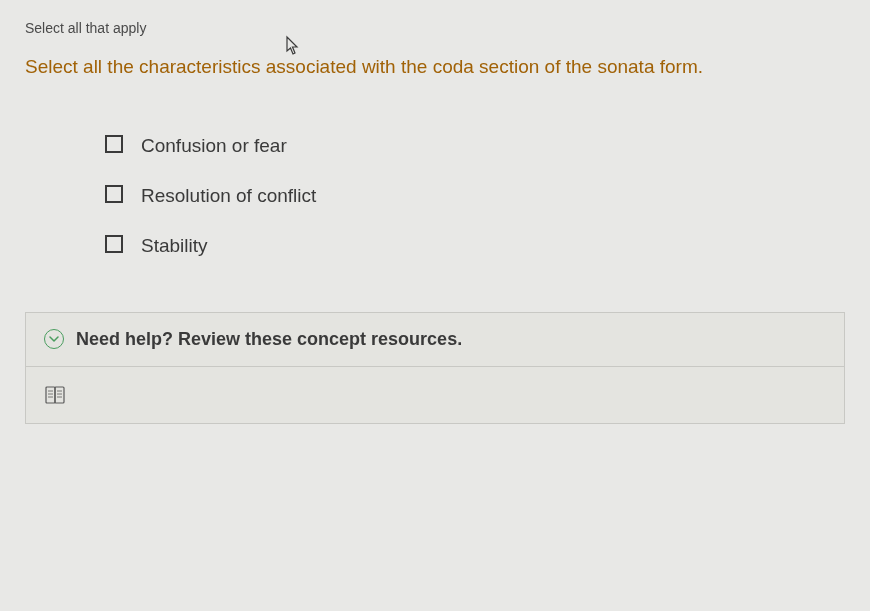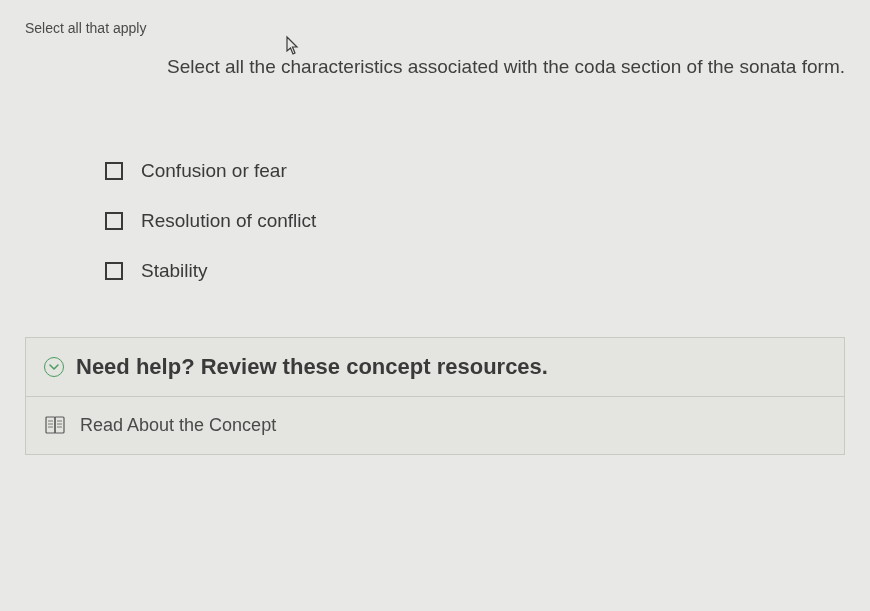--- a/index.html
+++ b/index.html
@@ -16,31 +16,30 @@
       color: #3a3a3a;
       overflow: hidden;
     }
     .instruction-label {
       font-size: 14px;
       color: #4a4a4a;
       margin-bottom: 18px;
     }
     .question-text {
       font-size: 19px;
-      color: #404040;
-      margin-bottom: 79px;
+      color: #a16207;
+      margin-bottom: 54px;
       line-height: 1.4;
-      text-align: right;
     }
     .options {
       padding-left: 80px;
     }
     .option-row {
       display: flex;
-      align-items: center;
+      align-items: flex-start;
       margin-bottom: 28px;
       cursor: pointer;
     }
     .checkbox {
       width: 18px;
       height: 18px;
       border: 2px solid #3a3a3a;
       background: transparent;
       margin-right: 18px;
       flex-shrink: 0;
@@ -70,21 +69,21 @@
       align-items: center;
       justify-content: center;
       margin-right: 12px;
       flex-shrink: 0;
     }
     .help-icon-circle svg {
       width: 10px;
       height: 10px;
     }
     .help-title {
-      font-size: 22px;
+      font-size: 18px;
       font-weight: 600;
       color: #3a3a3a;
     }
     .resource-row {
       display: flex;
       align-items: center;
       padding: 18px 18px;
       cursor: pointer;
     }
     .book-icon {
@@ -143,15 +142,14 @@
     <svg class="book-icon" viewBox="0 0 22 20">
       <path d="M 2 3 Q 2 2 3 2 L 10 2 Q 11 2 11 3 L 11 17 Q 11 18 10 18 L 3 18 Q 2 18 2 17 Z" fill="none" stroke="#5a5a5a" stroke-width="1.2"></path>
       <path d="M 11 3 Q 11 2 12 2 L 19 2 Q 20 2 20 3 L 20 17 Q 20 18 19 18 L 12 18 Q 11 18 11 17 Z" fill="none" stroke="#5a5a5a" stroke-width="1.2"></path>
       <line x1="4" y1="6" x2="9" y2="6" stroke="#5a5a5a" stroke-width="0.8"></line>
       <line x1="4" y1="9" x2="9" y2="9" stroke="#5a5a5a" stroke-width="0.8"></line>
       <line x1="4" y1="12" x2="9" y2="12" stroke="#5a5a5a" stroke-width="0.8"></line>
       <line x1="13" y1="6" x2="18" y2="6" stroke="#5a5a5a" stroke-width="0.8"></line>
       <line x1="13" y1="9" x2="18" y2="9" stroke="#5a5a5a" stroke-width="0.8"></line>
       <line x1="13" y1="12" x2="18" y2="12" stroke="#5a5a5a" stroke-width="0.8"></line>
     </svg>
-    <span class="resource-label">Read About the Concept</span>
   </div>
 </div>
 
 </body></html>

